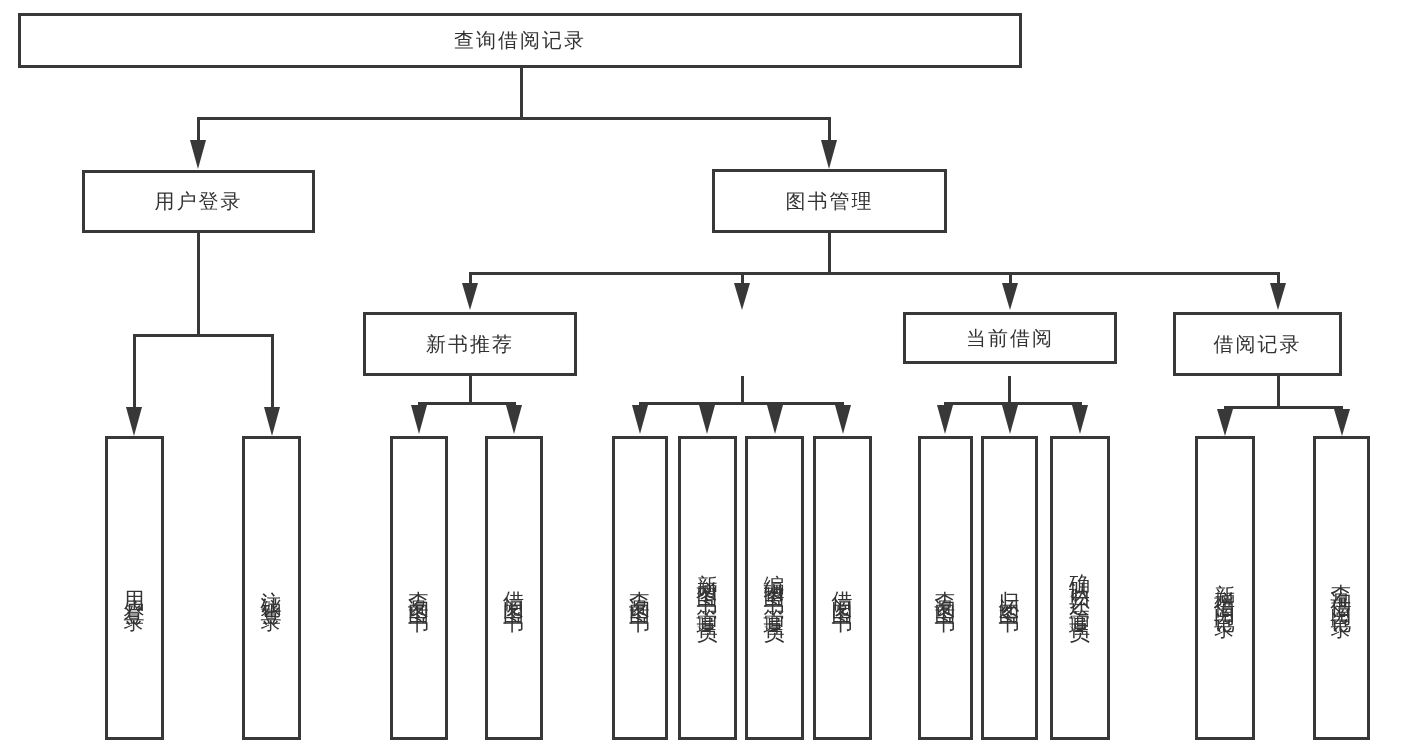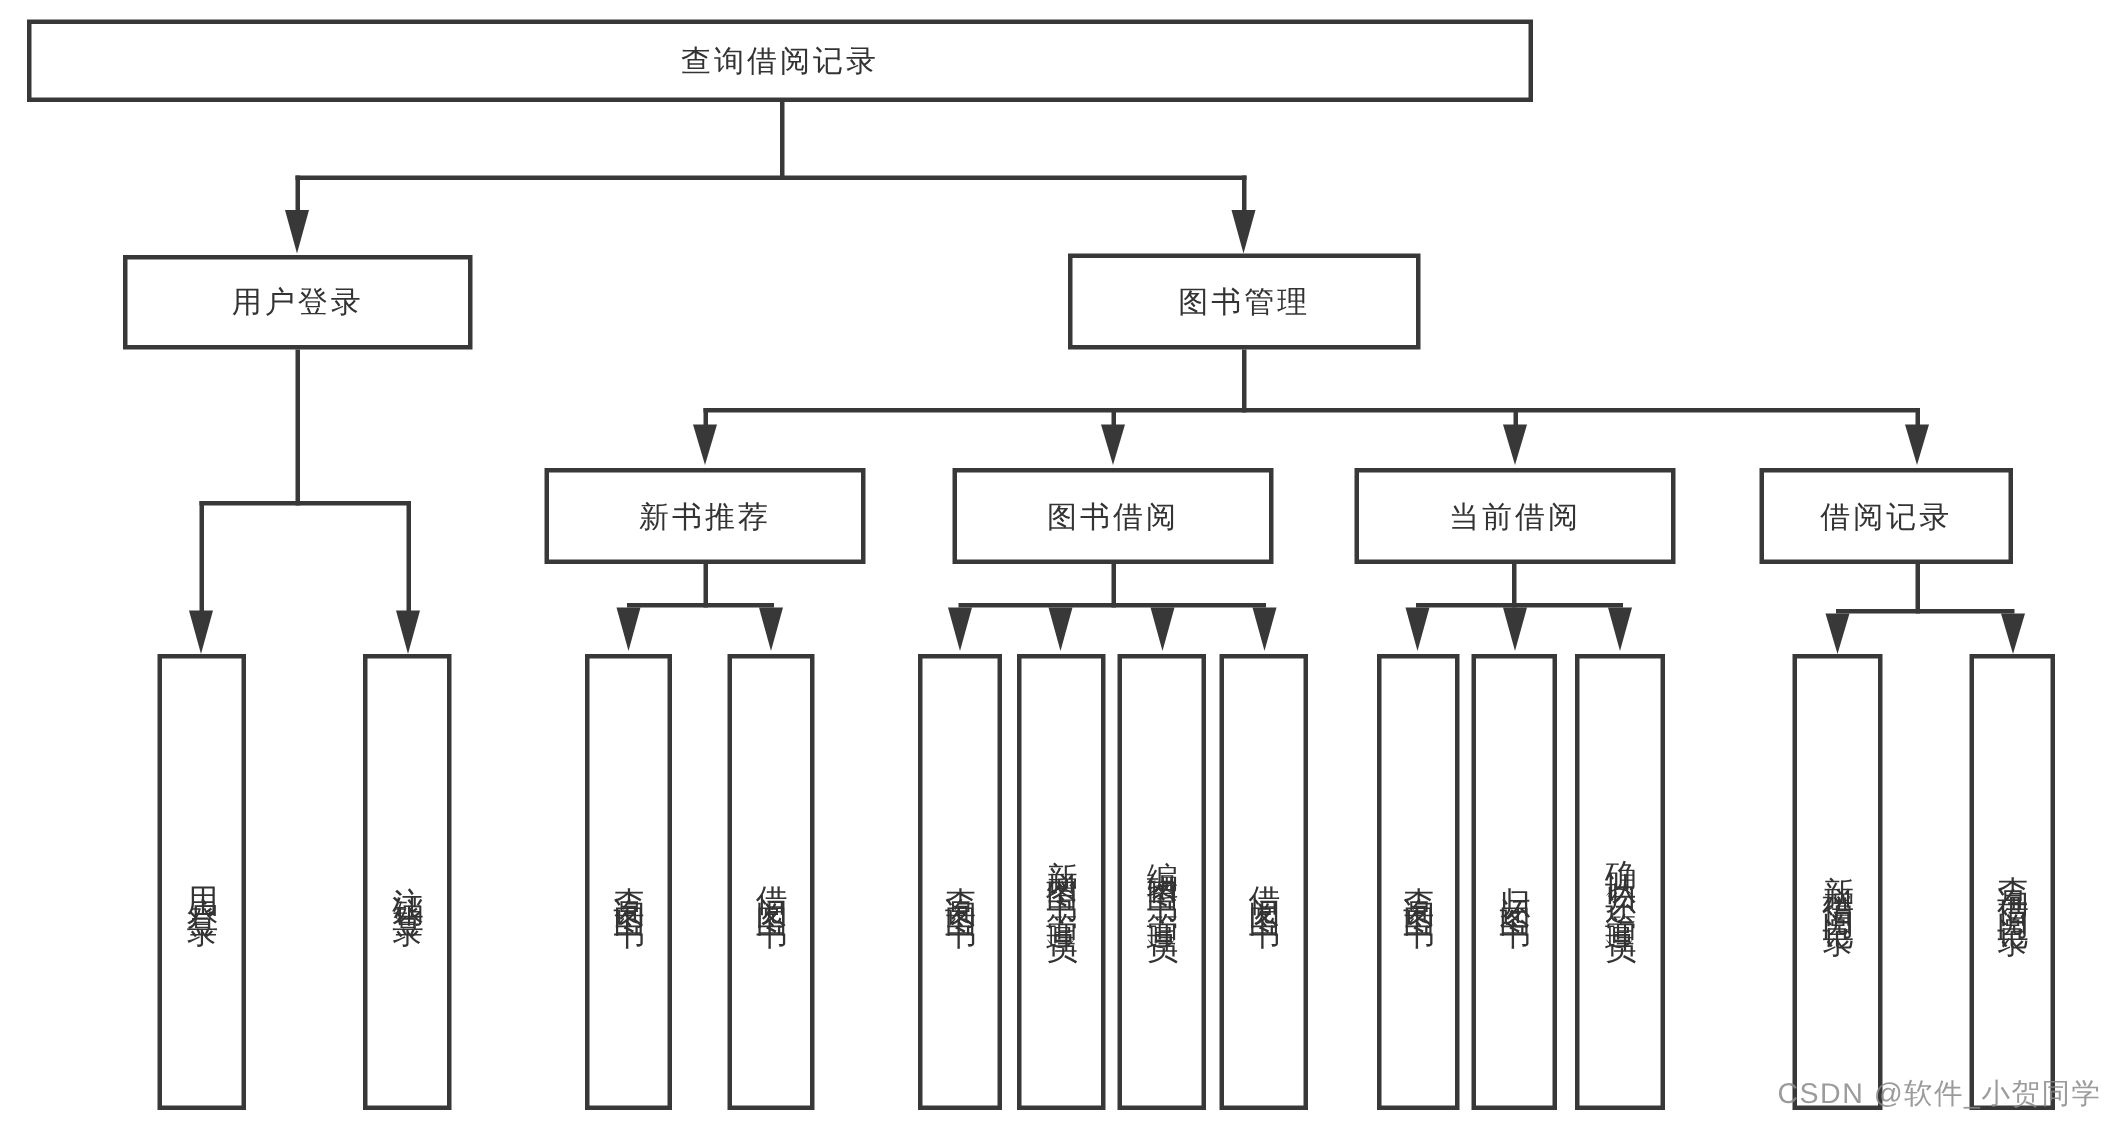--- a/index.html
+++ b/index.html
@@ -109,24 +109,21 @@
   <div class="vline" style="left:741px; top:272px; height:13px;"></div>
   <div class="arrow short" style="left:734px; top:283px;"></div>
   <div class="vline" style="left:1009px; top:272px; height:13px;"></div>
   <div class="arrow short" style="left:1002px; top:283px;"></div>
   <div class="vline" style="left:1277px; top:272px; height:13px;"></div>
   <div class="arrow short" style="left:1270px; top:283px;"></div>
 
   <div class="node" style="left:363px; top:312px; width:214px; height:64px;">
     <span>新书推荐</span>
   </div>
-  <div class="node" style="left:635px; top:312px; width:214px; height:64px;">
-    <span>图书借阅</span>
-  </div>
-  <div class="node" style="left:903px; top:312px; width:214px; height:64px;">
+  <div class="node" style="left:903px; top:312px; width:214px; height:52px;">
     <span>当前借阅</span>
   </div>
   <div class="node" style="left:1173px; top:312px; width:169px; height:64px;">
     <span>借阅记录</span>
   </div>
 
   <div class="vline" style="left:469px; top:376px; height:29px;"></div>
   <div class="hline" style="left:418px; top:402px; width:98px;"></div>
   <div class="arrow" style="left:411px; top:405px;"></div>
   <div class="arrow" style="left:506px; top:405px;"></div>
@@ -186,15 +183,14 @@
     <span class="vtext">确认归还（管理员）</span>
   </div>
 
   <div class="leaf" style="left:1195px; width:60px;">
     <span class="vtext">新增借阅记录</span>
   </div>
   <div class="leaf" style="left:1313px; width:57px;">
     <span class="vtext">查询借阅记录</span>
   </div>
 
-  <div class="watermark">CSDN @软件_小贺同学</div>
 
 </div>
 
 </body></html>

